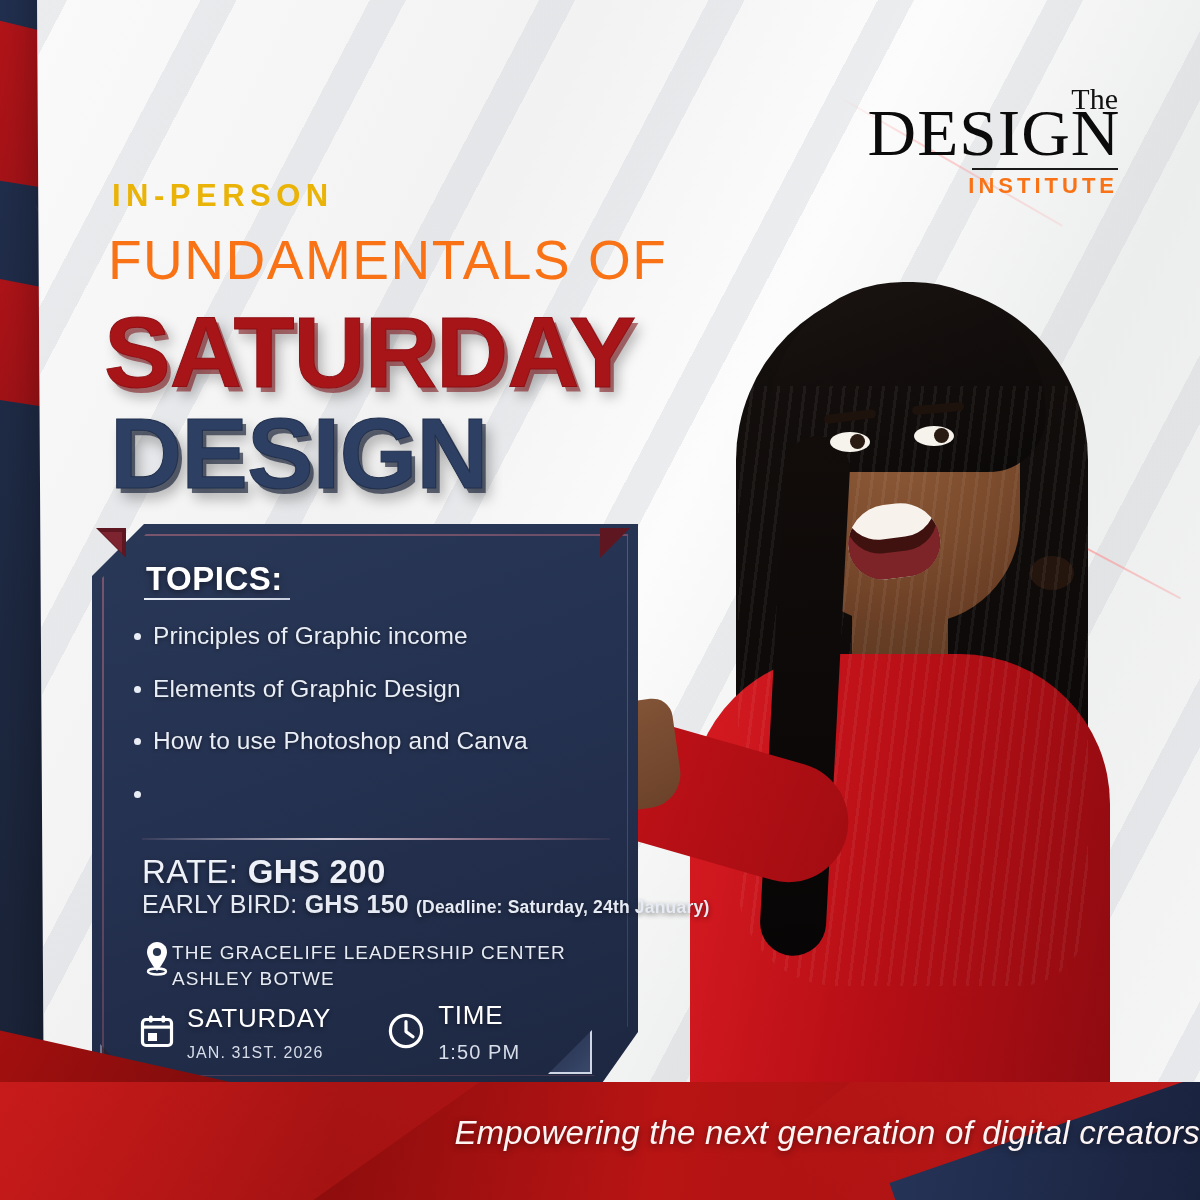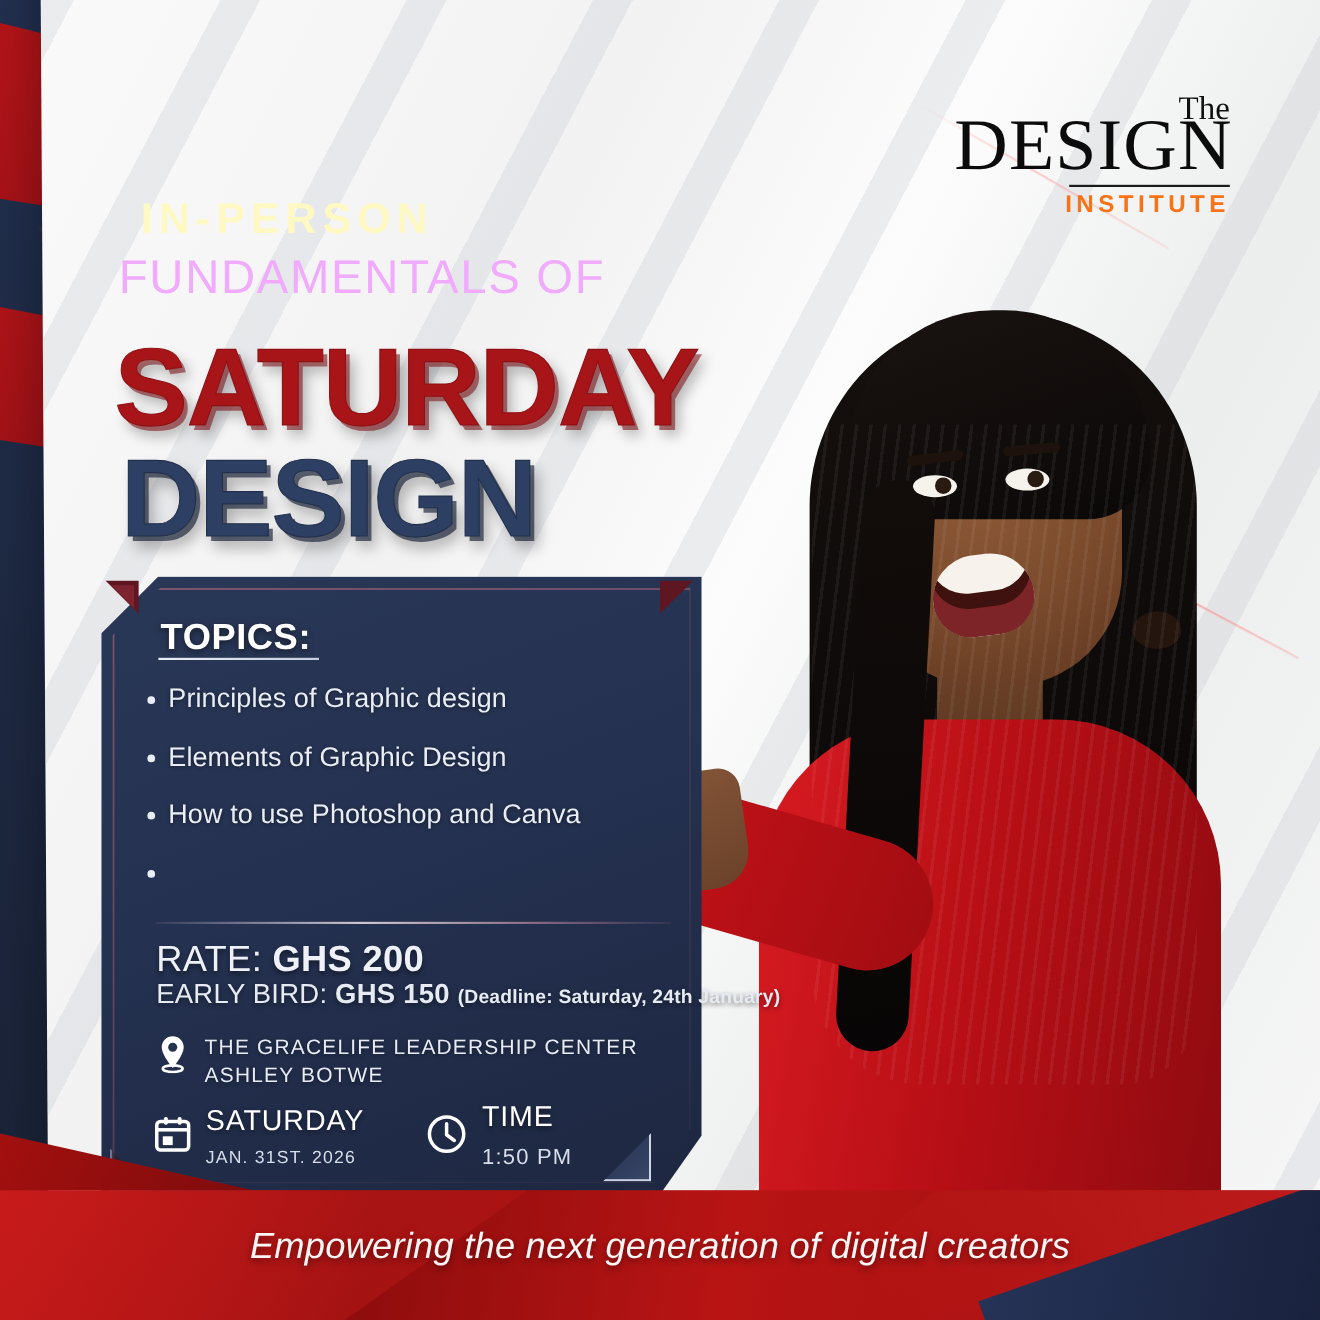--- a/index.html
+++ b/index.html
@@ -56,25 +56,25 @@
   
   .right-wedge {
     position:absolute; right:-10px; top:150px; width:480px; height:780px;
     background:linear-gradient(150deg,#2b3b60 0%,#1e2butt 1%,#1d2742 55%,#161d31 100%);
     clip-path:polygon(100% 0,100% 100%,0 100%,62% 0);
   }
 
   
   .kicker {
     position:absolute; left:112px; top:178px;
-    font-size:39px; font-weight:bold; letter-spacing:5.5px; color:#fef9c3;margin-left:16px;
+    font-size:31px; font-weight:bold; letter-spacing:5.5px; color:#eab308;
   }
   .title2 {
     position:absolute; left:108px; top:228px;
-    font-size:43px; font-weight:400; letter-spacing:1.5px; color:#f0abfc;
+    font-size:55px; font-weight:400; letter-spacing:1.5px; color:#f97316;
     font-family:"Liberation Sans", sans-serif;
   }
   .big {
     position:absolute; font-weight:bold; letter-spacing:-1px;
   }
   .big-graphic {
     left:104px; top:295px; font-size:100px; color:#a81519;
     text-shadow:4px 5px 0 rgba(120,10,14,.55), 7px 9px 13px rgba(0,0,0,.30);
     -webkit-text-stroke:1px #8e1014;
   }
@@ -180,21 +180,21 @@
   .rate b { font-weight:bold; }
   .early {
     position:absolute; left:142px; top:890px;
     font-size:25px; color:#e6eaf3; letter-spacing:.2px;
     text-shadow:0 2px 5px rgba(0,0,0,.45);
   }
   .early b { font-weight:bold; }
   .early .note { font-size:17.5px; font-weight:bold; }
 
   
-  .row { position:absolute; display:flex; align-items:center; gap:14px; }
+  .row { position:absolute; display:flex; align-items:center; }
   .venue { left:142px; top:940px; align-items:flex-start; }
   .venue-txt { color:#e7ebf3; font-size:19px; letter-spacing:1.1px; line-height:1.38; text-shadow:0 1px 4px rgba(0,0,0,.4); }
   .datetime { left:140px; top:1002px; gap:0; }
   .dt-block { display:flex; align-items:center; gap:13px; }
   .dt-strong { color:#fff; font-size:26px; letter-spacing:.8px; line-height:1.05; text-shadow:0 2px 5px rgba(0,0,0,.45);}
   .dt-sub { color:#d7dde9; font-size:16px; letter-spacing:1.1px; margin-top:12px; }
   .ico { flex:none; }
   .gap-time { width:56px; }
 
   
@@ -212,21 +212,21 @@
     position:absolute; right:-60px; top:-30px; width:620px; height:200px;
     background:linear-gradient(255deg,rgba(225,40,40,.55),rgba(150,12,12,0) 75%);
     clip-path:polygon(40% 0,100% 0,100% 100%,0 100%);
   }
   .footer-navy {
     position:absolute; right:-30px; bottom:-46px; width:330px; height:120px;
     background:linear-gradient(120deg,#253357,#18203a);
     transform:rotate(-19deg);
   }
   .tagline {
-    position:absolute; left:0; right:0; top:32px; text-align:center;
+    position:absolute; left:0; right:0; top:32px; text-align:right;
     font-size:33px; font-style:italic; color:#fdf4f4; letter-spacing:.2px;
     text-shadow:0 2px 7px rgba(0,0,0,.45);
   }
   .red-wedge-left {
     position:absolute; left:0; bottom:118px; width:230px; height:92px;
     background:linear-gradient(120deg,#a6100f,#7f0c0c);
     clip-path:polygon(0 44%,100% 100%,0 100%);
   }
 
   
@@ -369,21 +369,21 @@
   <div class="corner-tri tri-tr"></div>
   <div class="tri-br"></div>
   <div class="tri-bl"></div>
 
   <div class="topics-h">TOPICS:</div>
   <div class="topics-underline"></div>
 
   <div class="bullets">
     <div class="bullet">
       <span class="dot"></span>
-      <span>Principles of Graphic design</span>
+      <span>Principles of Graphic income</span>
     </div>
     <div class="bullet">
       <span class="dot"></span>
       <span>Elements of Graphic Design</span>
     </div>
     <div class="bullet">
       <span class="dot"></span>
       <span>How to use Photoshop and Canva</span>
     </div>
     <div class="bullet">

